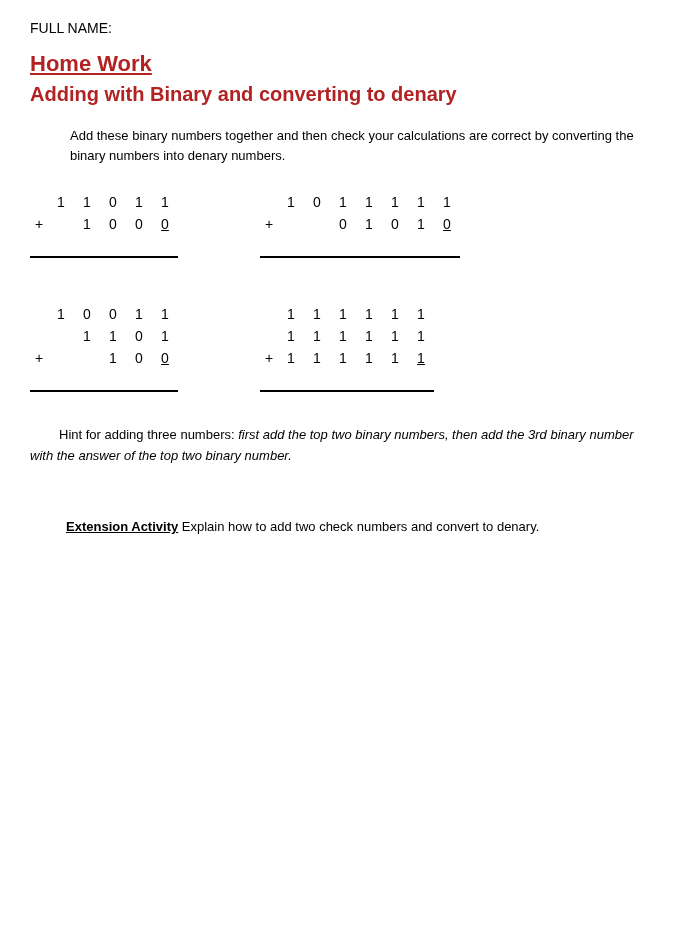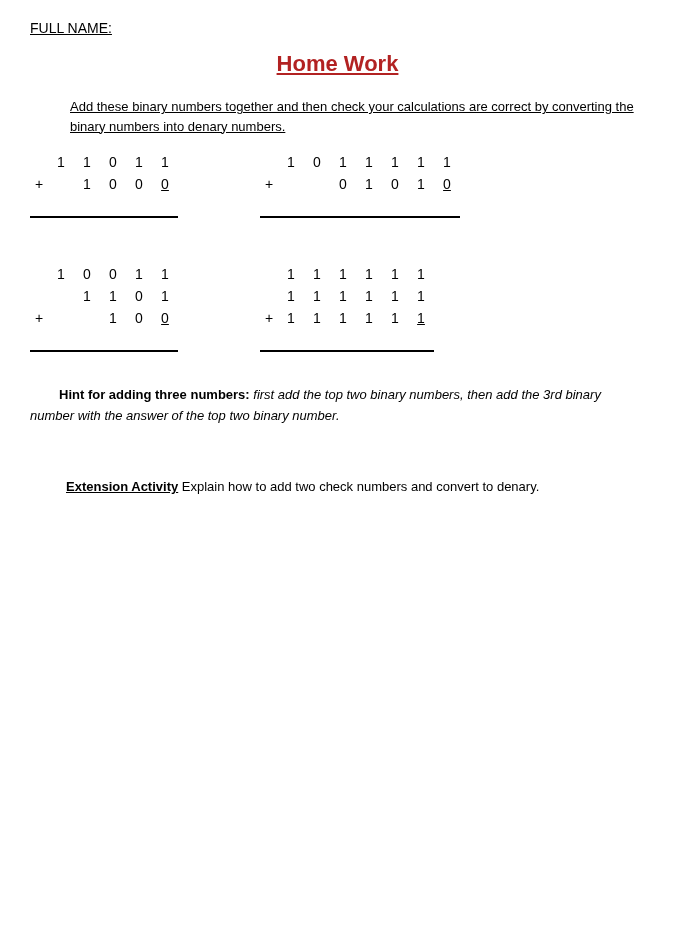--- a/index.html
+++ b/index.html
@@ -15,59 +15,56 @@
       color: #000;
       width: 675px;
       min-height: 948px;
       padding: 20px 30px;
     }
 
     .full-name {
       font-size: 14px;
       font-weight: normal;
       margin-bottom: 4px;
-      text-decoration: underline;
     }
 
     .title-section {
-      text-align: center;
       margin-bottom: 20px;
       margin-top: 15px;
     }
 
     .title-homework {
       font-size: 22px;
       font-weight: bold;
       color: #b22222;
       text-decoration: underline;
       margin-bottom: 6px;
     }
 
     .title-subtitle {
       font-size: 20px;
       font-weight: bold;
       color: #b22222;
     }
 
     .instructions {
       font-size: 13px;
-      margin: 18px 0 15px 40px;
+      margin: 18px 0 26px 40px;
       line-height: 1.5;
-      text-decoration: underline;
     }
 
     .hint-section {
       margin-top: 16px;
       margin-left: 0;
       font-size: 13px;
       line-height: 1.6;
     }
 
     .hint-bold {
-      font-weight: bold;
+      font-weight: normal;
       padding-left: 29px;
     }
 
     .hint-italic {
       font-style: italic;
     }
 
     .extension-section {
       margin-top: 50px;
       font-size: 13px;
@@ -118,20 +115,21 @@
       height: 18px;
     }
   </style>
 </head>
 <body>
 
 <div class="full-name">FULL NAME:</div>
 
 <div class="title-section">
   <div class="title-homework">Home Work</div>
+  <div class="title-subtitle">Adding with Binary and converting to denary</div>
 </div>
 
 <div class="instructions">Add these binary numbers together and then check your calculations are correct by converting the binary numbers into denary numbers.</div>
 
 <div class="two-col">
 
   <div class="prob-block">
     <table class="bin-table">
       <tbody>
           <tr>

